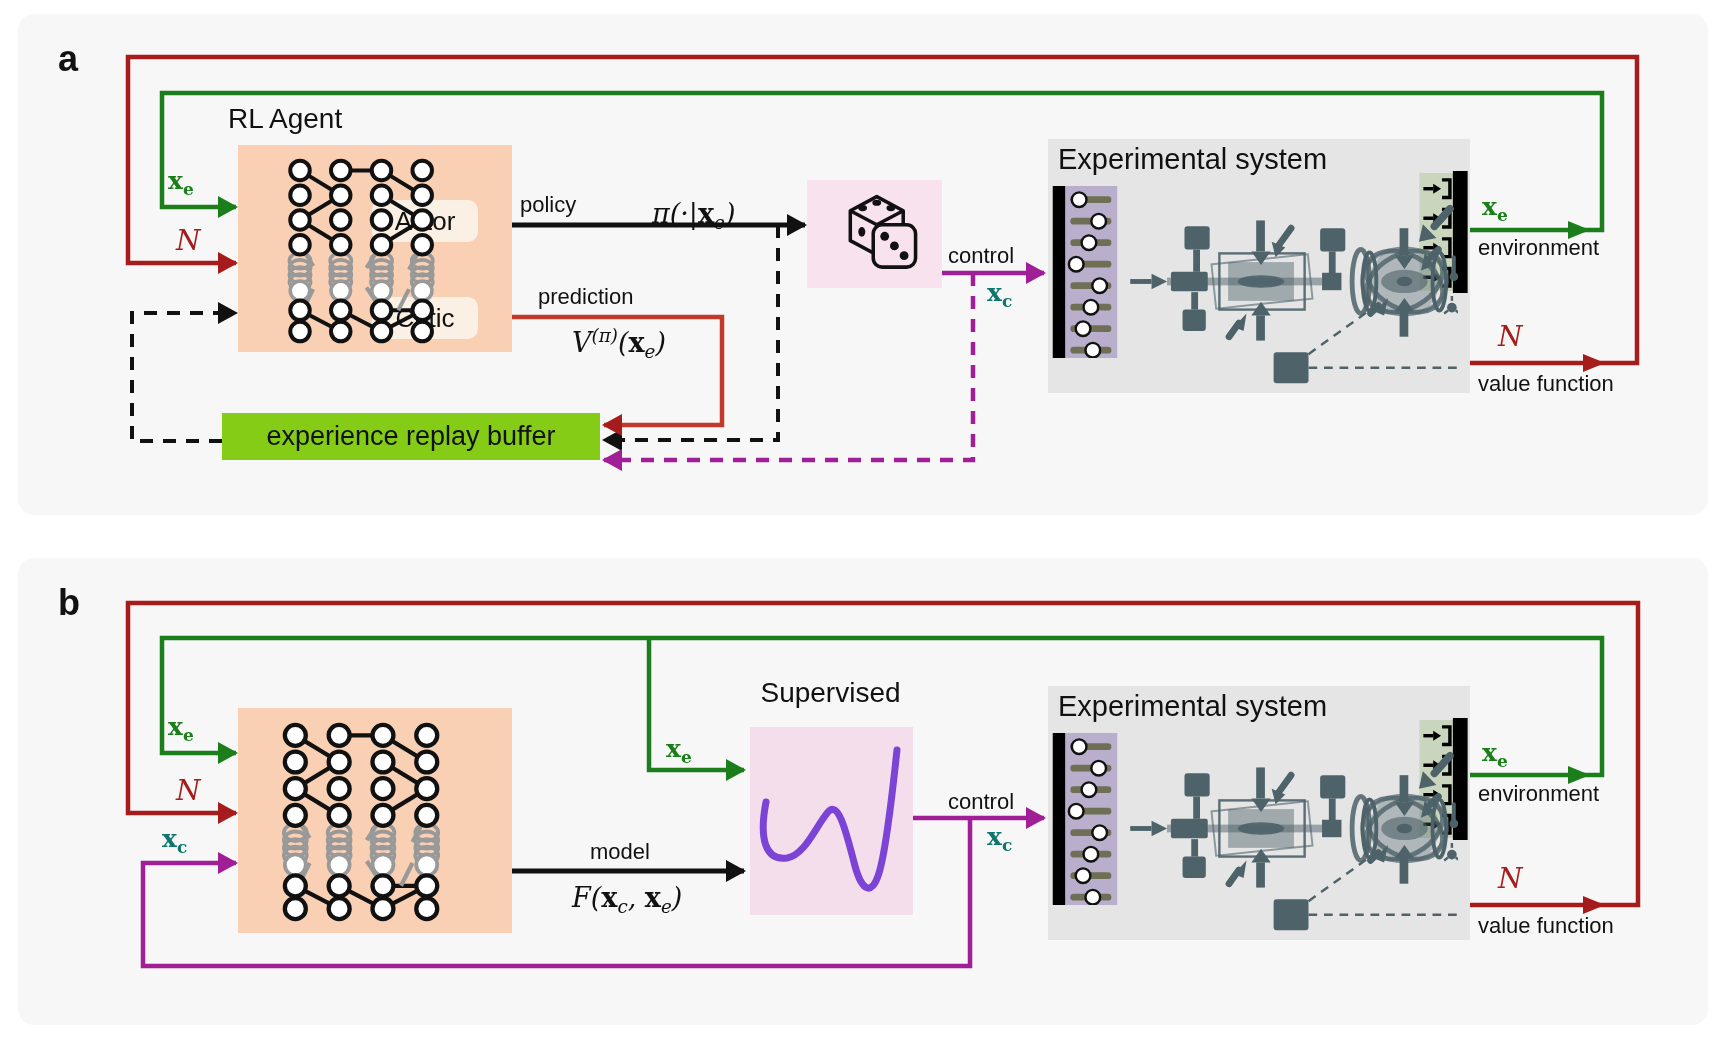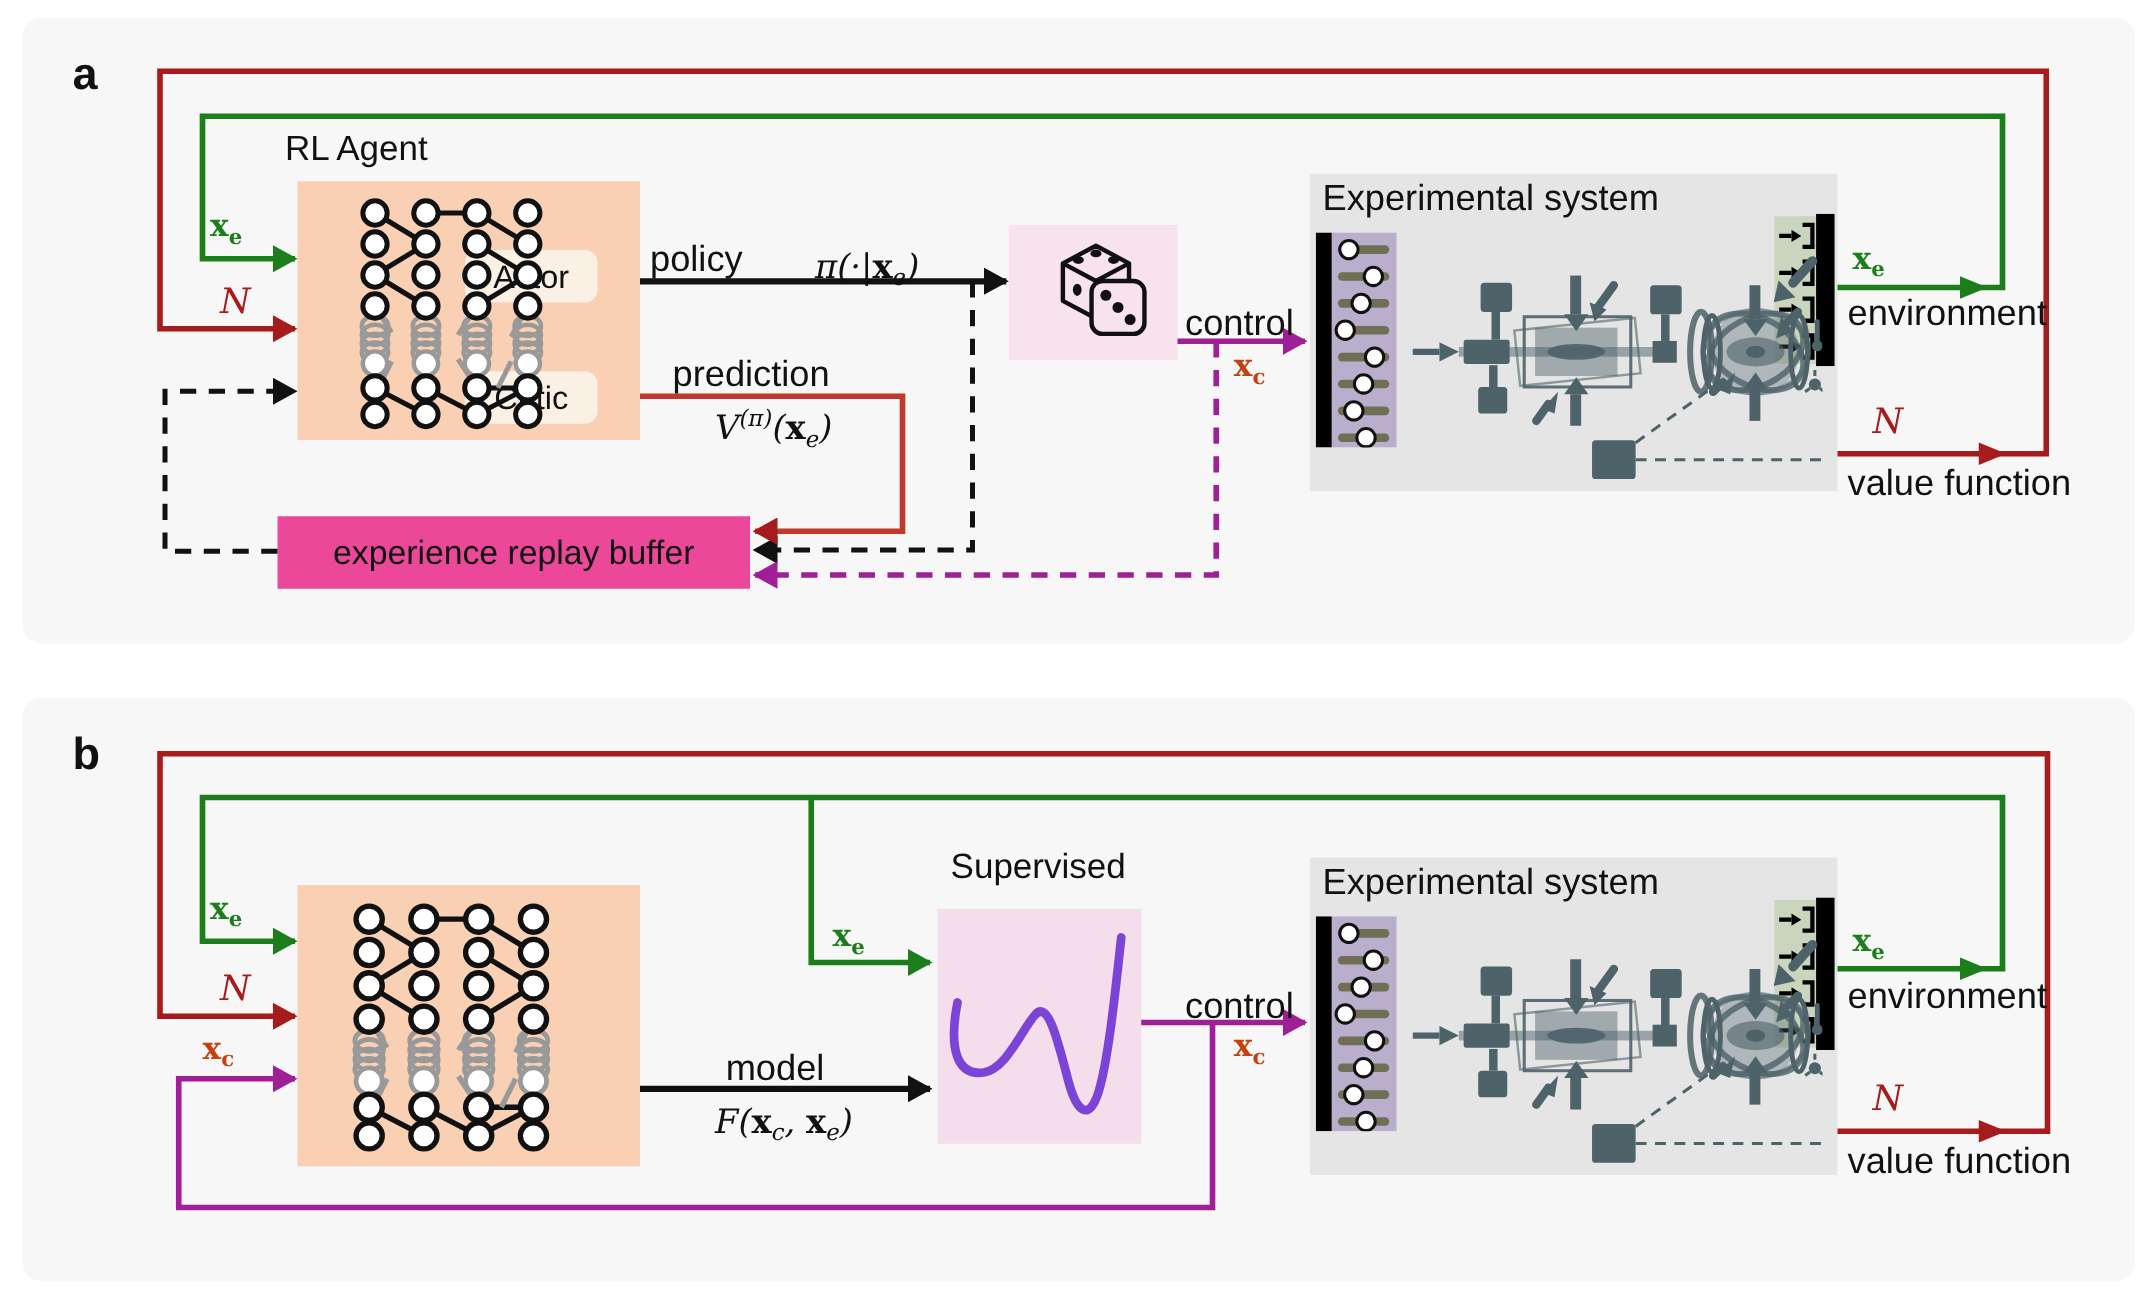--- a/index.html
+++ b/index.html
@@ -4,49 +4,49 @@
 <style>
   html,body{margin:0;padding:0;background:#ffffff;}
   .fig{position:relative;width:1725px;height:1044px;background:#ffffff;
        font-family:"Liberation Sans",sans-serif;color:#111;overflow:hidden;}
   .panel{position:absolute;left:18px;width:1690px;background:#f7f7f7;border-radius:16px;}
   #panel-a{top:14px;height:501px;}
   #panel-b{top:558px;height:467px;}
   .box{position:absolute;z-index:1;}
   .overlay{position:absolute;left:0;top:0;z-index:3;pointer-events:none;}
   .t{position:absolute;z-index:5;white-space:nowrap;line-height:1.05;}
-  .lbl{font-size:29px;color:#111;}
+  .lbl{font-size:22px;color:#111;}
   .title{font-size:28px;color:#111;}
   .pl{font-size:36px;font-weight:bold;color:#111;}
   .math{font-family:"DejaVu Serif","Liberation Serif",serif;font-style:italic;font-size:27px;}
   .vec{font-style:normal;font-weight:bold;}
   .math sub,.math sup{font-size:68%;}
   .green{color:#1b7e1b;}
   .red{color:#a61b1b;}
-  .mag{color:#c2410c;}
+  .mag{color:#0f766e;}
   .centerbox{display:flex;align-items:center;justify-content:center;}
   .subbox{background:#fbf0e4;border-radius:10px;font-size:26px;}
 </style>
 </head>
 <body>
 
 <div class="fig">
 
   <section class="panel" id="panel-a"></section>
   <section class="panel" id="panel-b"></section>
 
   <div class="box" style="left:238px;top:145px;width:274px;height:207px;background:#f9d0b4;"></div>
   <div class="box centerbox subbox" style="left:372px;top:200px;width:106px;height:42px;">
     <span>Actor</span>
   </div>
   <div class="box centerbox subbox" style="left:372px;top:297px;width:106px;height:42px;">
     <span>Critic</span>
   </div>
   <div class="box" style="left:807px;top:180px;width:135px;height:108px;background:#f7e2ee;"></div>
-  <div class="box centerbox" style="left:222px;top:413px;width:378px;height:58px;background:#ec4899;font-size:27px;">
+  <div class="box centerbox" style="left:222px;top:413px;width:378px;height:47px;background:#84cc16;font-size:27px;">
     <span>experience replay buffer</span>
   </div>
   <div class="box" style="left:1048px;top:139px;width:422px;height:254px;background:#e5e5e5;"></div>
 
   <div class="box" style="left:238px;top:708px;width:274px;height:225px;background:#f9d0b4;"></div>
   <div class="box" style="left:750px;top:727px;width:163px;height:188px;background:#f5deeb;"></div>
   <div class="box" style="left:1048px;top:686px;width:422px;height:254px;background:#e5e5e5;"></div>
 
   <svg class="overlay" width="1725" height="1044" viewBox="0 0 1725 1044">
     <defs>

